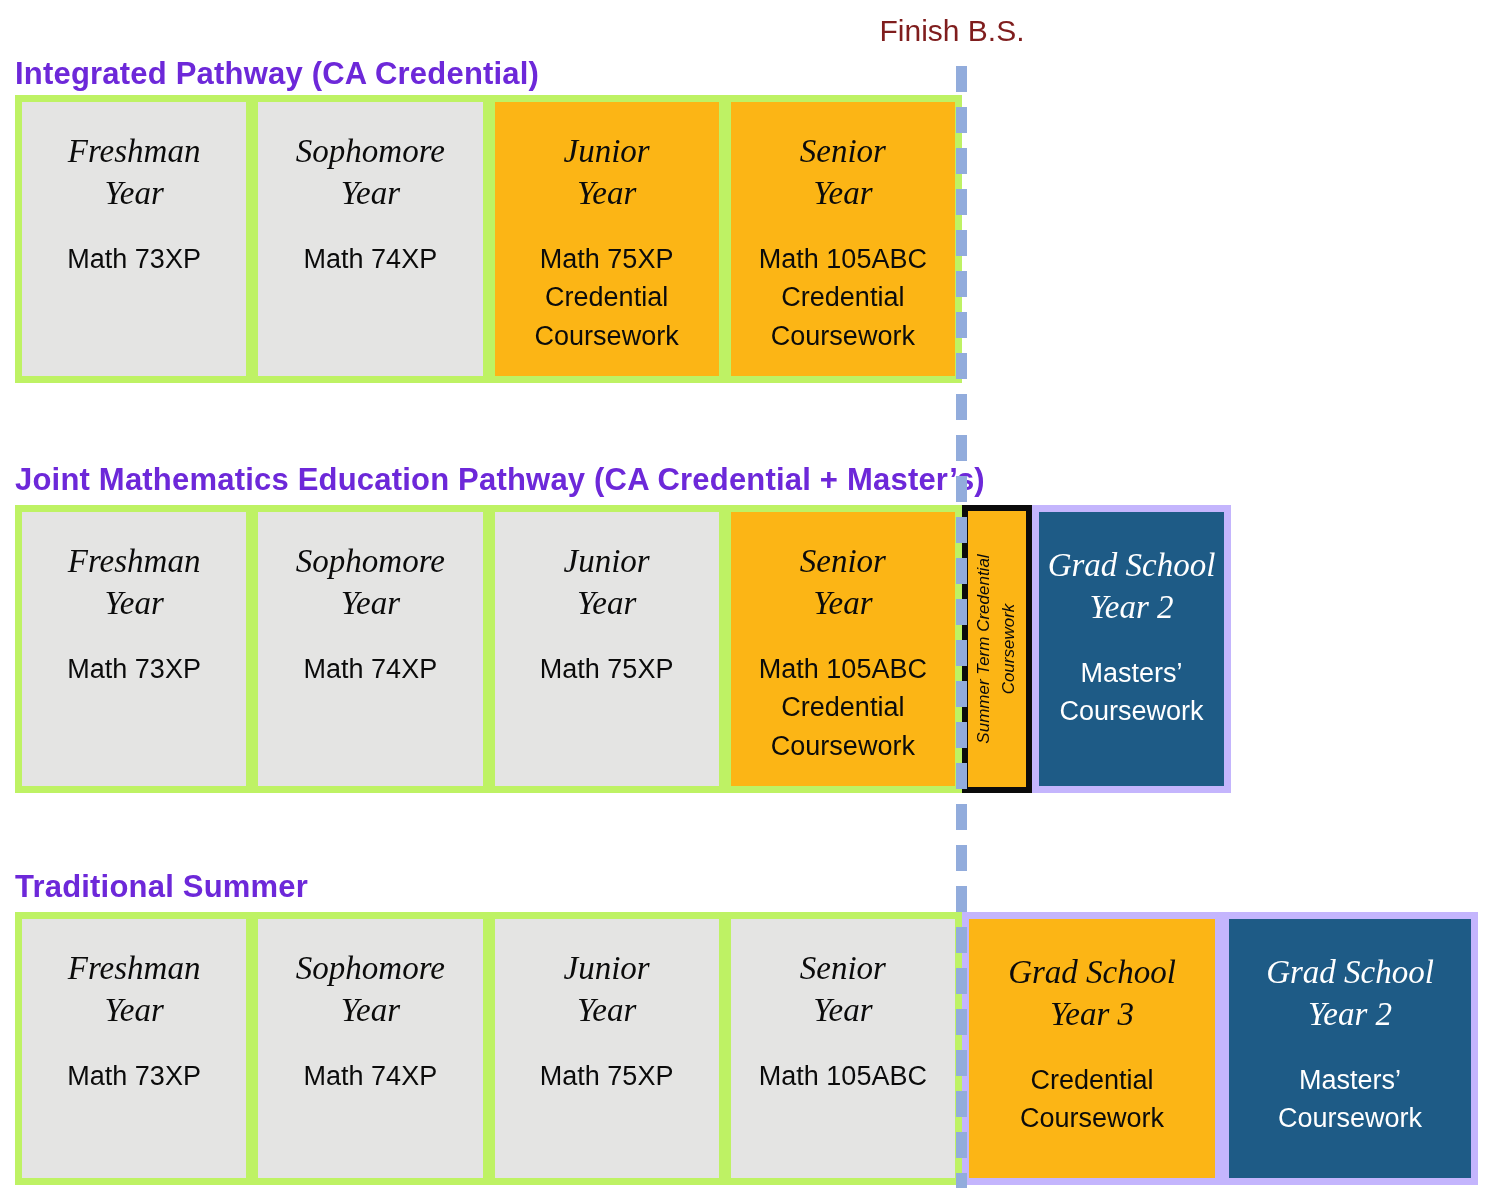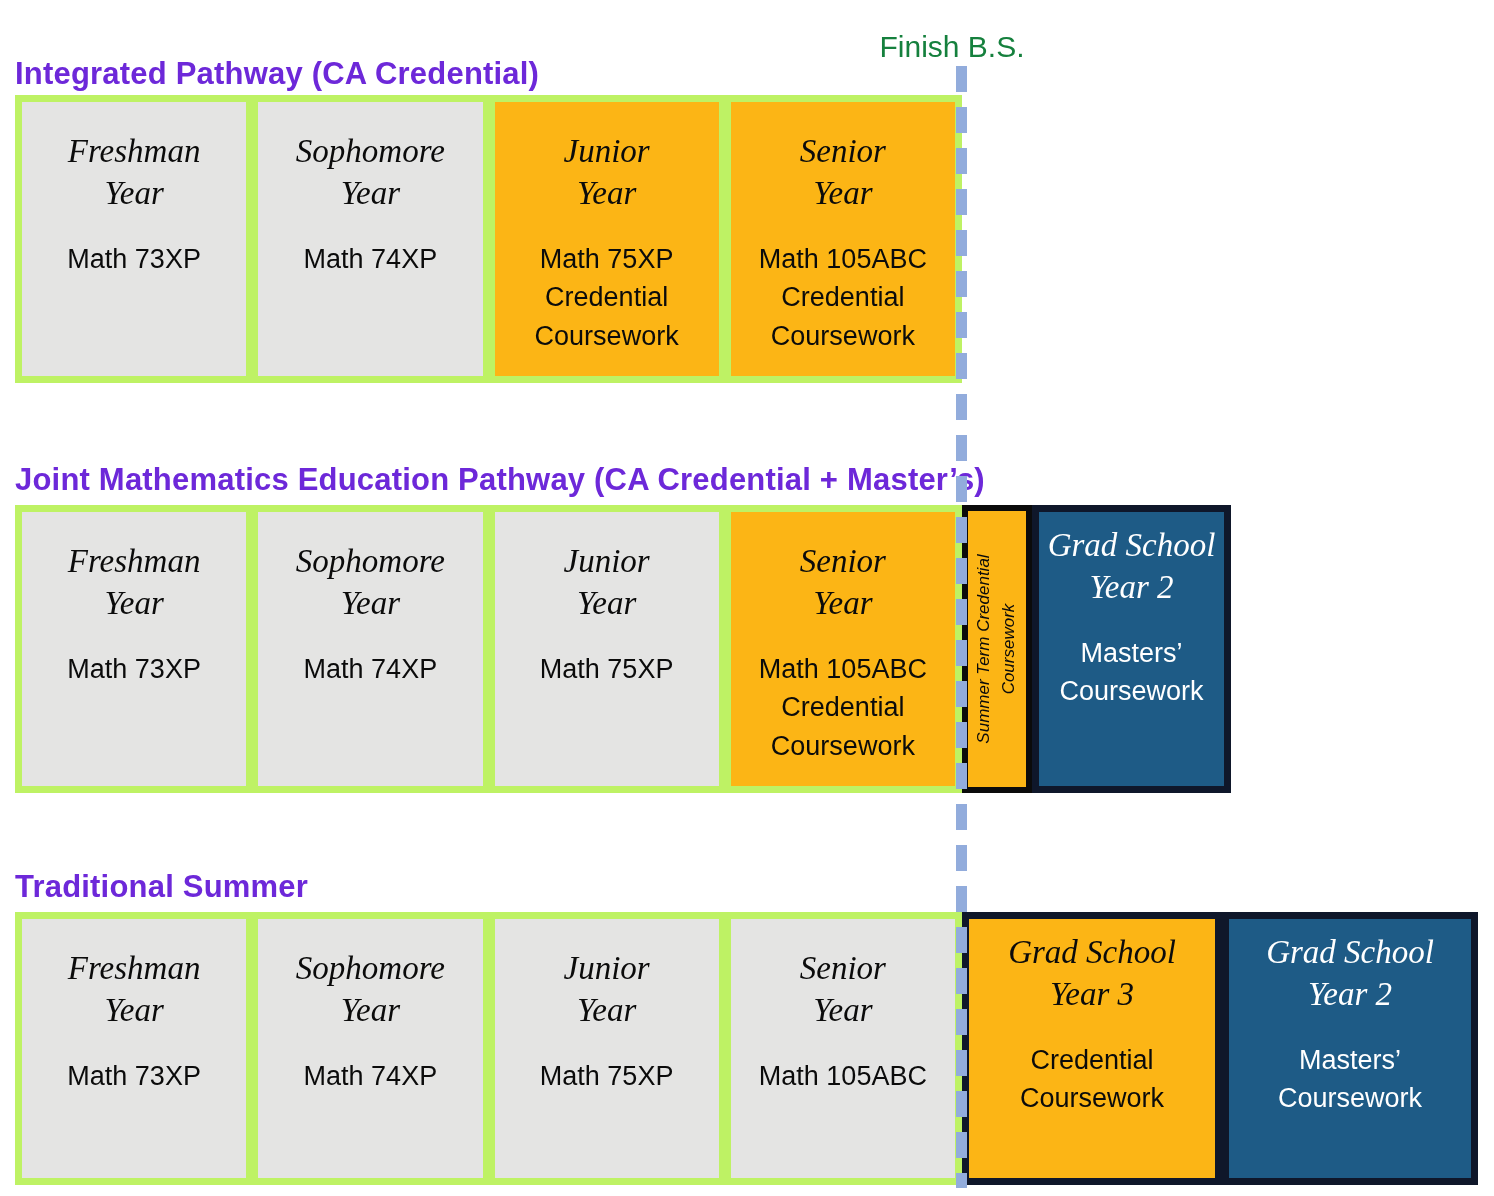--- a/index.html
+++ b/index.html
@@ -1,44 +1,44 @@
 <!DOCTYPE html>
 <html><head>
 <meta charset="utf-8">
 <style>
   html,body{margin:0;padding:0;}
   body{
     width:1494px;height:1196px;position:relative;background:#ffffff;
     font-family:"Liberation Sans", sans-serif;color:#0b0b0b;overflow:hidden;
   }
   .finish-label{
-    position:absolute;top:30px;left:840px;width:224px;text-align:center;
-    font-size:30px;font-weight:400;color:#15803d;
+    position:absolute;top:14px;left:840px;width:224px;text-align:center;
+    font-size:30px;font-weight:400;color:#7f1d1d;
   }
   .finish-line{
     position:absolute;left:956px;top:66px;width:11px;height:1122px;z-index:6;
     background:repeating-linear-gradient(to bottom,#92ACDC 0 26px,rgba(0,0,0,0) 26px 41px);
   }
   .section-title{
     position:absolute;left:15px;font-size:31px;font-weight:700;color:#6d28d9;
     letter-spacing:0.2px;white-space:nowrap;
   }
   .row{
     position:absolute;left:15px;display:flex;align-items:stretch;
   }
   .table4{
     display:flex;background:#bef264;padding:7px;gap:12px;width:947px;box-sizing:border-box;
   }
   .cell{
     flex:1 1 0;display:flex;flex-direction:column;align-items:center;padding-top:28px;
     box-sizing:border-box;
   }
   .standalone{
-    border:7px solid #0f172a;box-sizing:border-box;display:flex;flex-direction:column;
-    align-items:center;padding-top:12px;position:relative;
+    border:7px solid #c4b5fd;box-sizing:border-box;display:flex;flex-direction:column;
+    align-items:center;padding-top:32px;position:relative;
   }
   .summer{
     border:6px solid #0b0b0b;box-sizing:border-box;position:relative;padding-top:0;
   }
   .heading{
     font-family:"Liberation Serif", serif;font-style:italic;font-size:33px;line-height:1.28;
     text-align:center;height:86px;
   }
   .course{
     margin-top:24px;font-size:27px;line-height:1.42;text-align:center;

